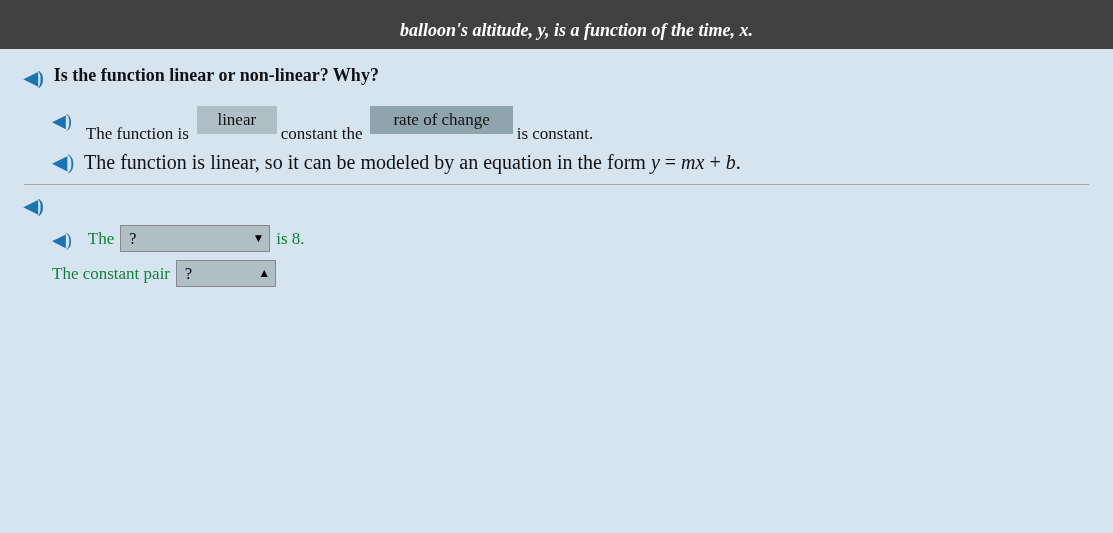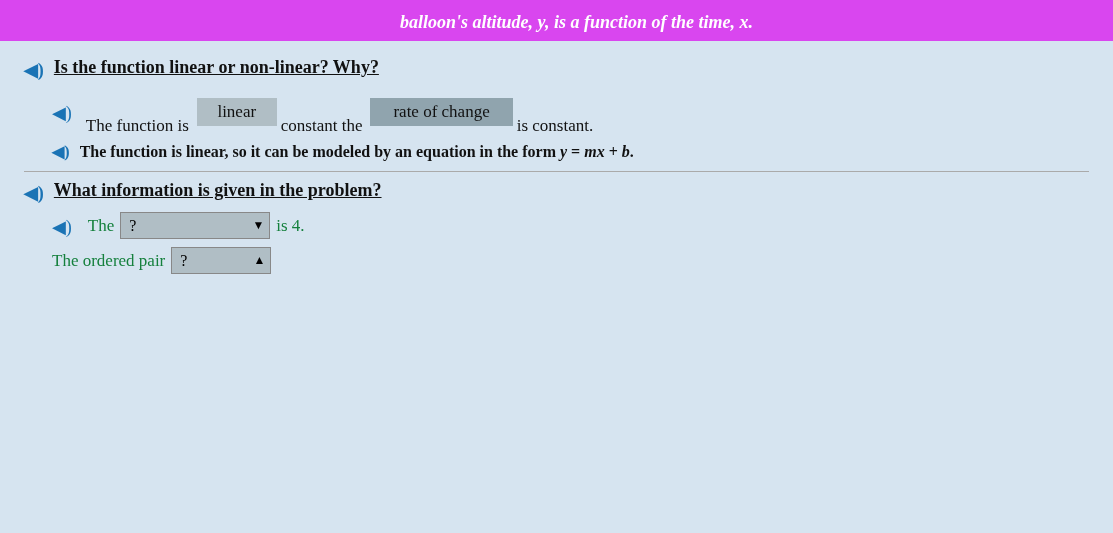--- a/index.html
+++ b/index.html
@@ -7,25 +7,25 @@
     body {
       font-family: Georgia, 'Times New Roman', serif;
       background-color: #d6e4f0;
       width: 1113px;
       min-height: 533px;
       overflow: hidden;
       position: relative;
     }
 
     .top-bar {
-      background-color: #d946ef;
+      background-color: #404040;
       color: white;
       font-size: 18px;
       font-style: italic;
-      padding: 12px 20px 8px 60px;
+      padding: 20px 20px 8px 60px;
       text-align: center;
       font-weight: bold;
     }
 
     .content {
       padding: 16px 24px 16px 24px;
       background-color: #d6e4f0;
     }
 
     .question-block {
@@ -43,21 +43,20 @@
       margin-right: 10px;
       margin-top: 2px;
       cursor: pointer;
       flex-shrink: 0;
     }
 
     .question-text {
       font-size: 18px;
       font-weight: bold;
       color: #111;
-      text-decoration: underline;
     }
 
     .answer-row {
       display: flex;
       align-items: center;
       margin: 8px 0 4px 0;
       flex-wrap: wrap;
       gap: 4px;
     }
 
@@ -85,23 +84,23 @@
       border: none;
       padding: 4px 23px;
       font-size: 17px;
       color: #111;
       font-family: Georgia, serif;
       min-width: 100px;
       text-align: center;
     }
 
     .note-line {
-      font-size: 16px;
-      color: #111;
-      font-weight: bold;
+      font-size: 20px;
+      color: #111;
+      font-weight: normal;
       margin: 6px 0 10px 28px;
     }
 
     .note-line .math {
       font-style: italic;
     }
 
     .dropdown-row {
       display: flex;
       align-items: center;
@@ -196,37 +195,36 @@
   </div>
 
   <div class="note-line">
     <span style="color:#1a73b5; margin-right:10px;">◀)</span><span>The function is linear, so it can be modeled by an equation in the form <span class="math">y</span> = <span class="math">mx</span> + <span class="math">b</span>.</span>
   </div>
 
   <hr class="section-divider">
 
   <div class="question-block" style="margin-top:6px;">
     <span class="speaker-icon">◀)</span>
-    <span class="question-text">What information is given in the problem?</span>
   </div>
 
   <div class="dropdown-row" style="margin-top:8px;">
     <span class="speaker-icon">◀)</span>
     <span class="inline-text">The</span>
     <div class="dropdown-wrapper">
       <select class="dropdown-select" style="padding-right:26px;">
         <option>?</option>
       </select>
       <span class="dropdown-arrow">▼</span>
     </div>
-    <span class="inline-text">is 4.</span>
+    <span class="inline-text">is 8.</span>
   </div>
 
   <div class="dropdown-row" style="margin-left:28px;">
-    <span class="inline-text">The ordered pair</span>
+    <span class="inline-text">The constant pair</span>
     <div class="dropdown-up-wrapper">
       <select class="dropdown-up" style="padding-right:26px;">
         <option>?</option>
       </select>
       <span class="dropdown-up-arrow">▲</span>
     </div>
   </div>
 
 </div>
 

